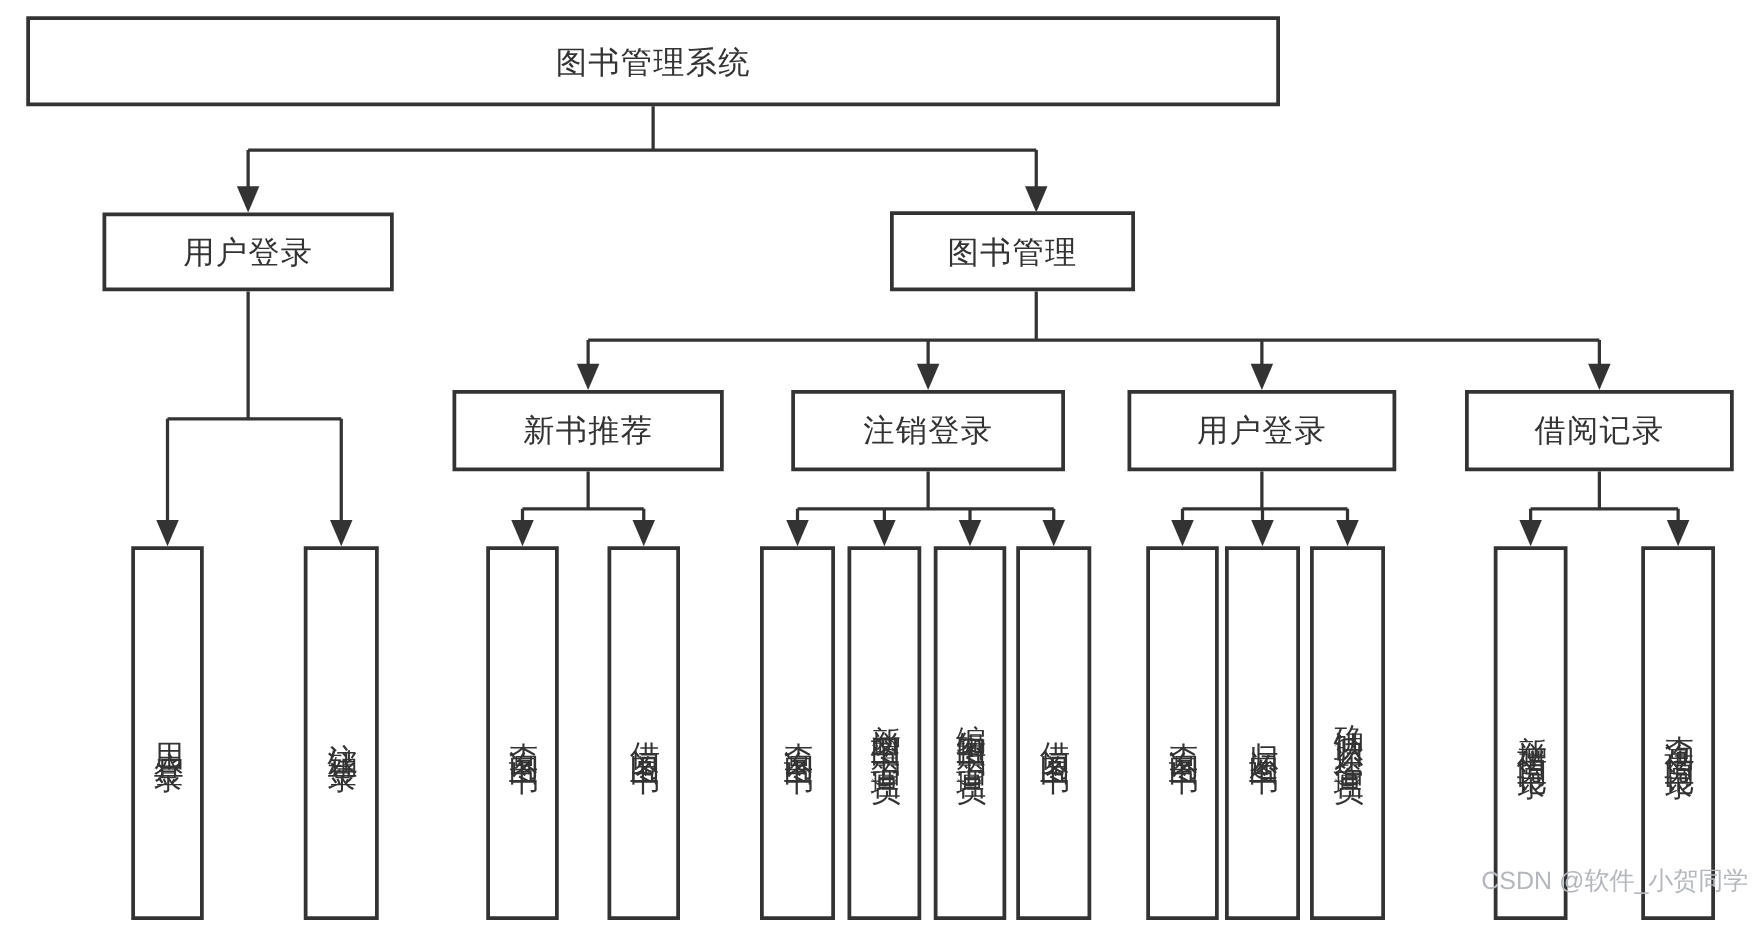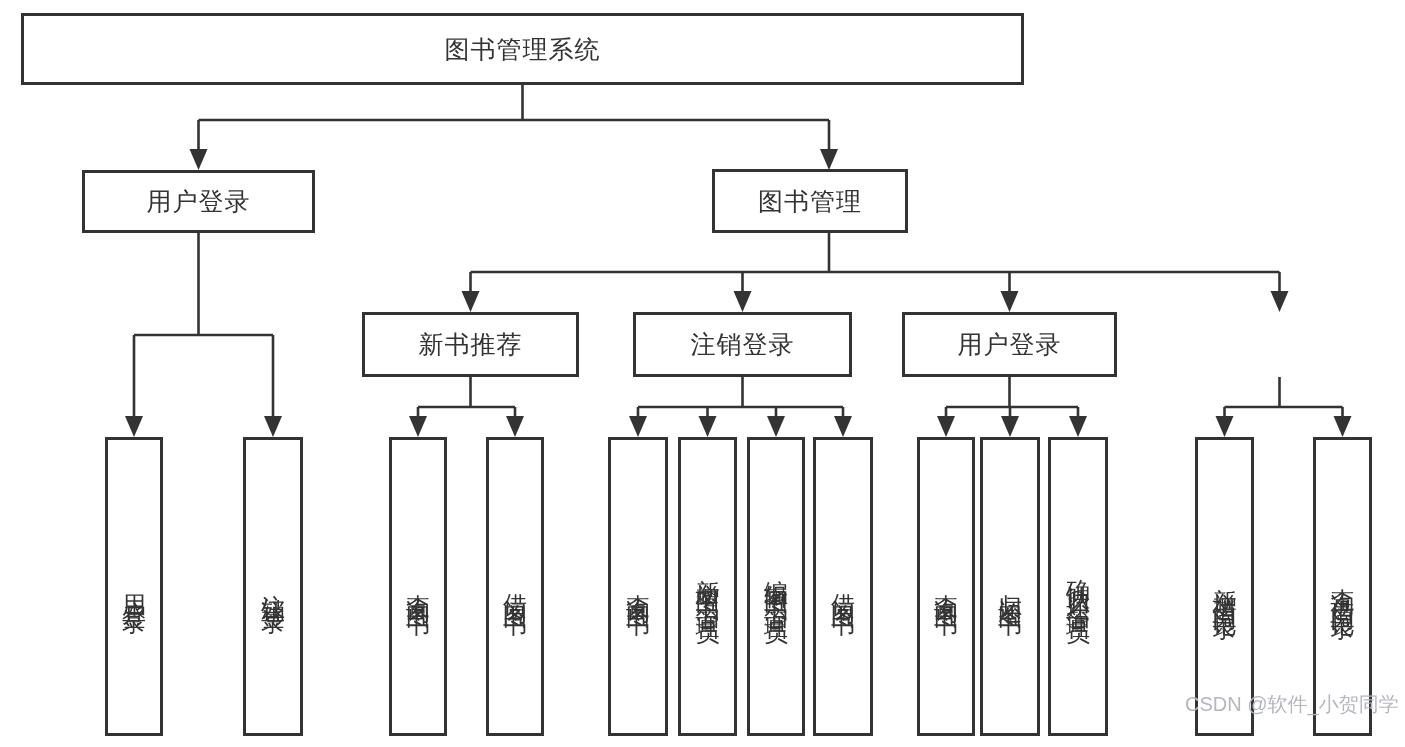--- a/index.html
+++ b/index.html
@@ -113,20 +113,23 @@
 
   <div class="node" style="left:362px;top:312px;width:217px;height:65px">
     <span>新书推荐</span>
   </div>
   <div class="node" style="left:633px;top:312px;width:219px;height:65px">
     <span>注销登录</span>
   </div>
   <div class="node" style="left:902px;top:312px;width:215px;height:65px">
     <span>用户登录</span>
   </div>
+  <div class="node" style="left:1172px;top:312px;width:215px;height:65px">
+    <span>借阅记录</span>
+  </div>
 
   <div class="node v" style="left:105px;top:437px;width:58px;height:299px">
     <span>用户登录</span>
   </div>
   <div class="node v" style="left:243px;top:437px;width:60px;height:299px">
     <span>注销登录</span>
   </div>
 
   <div class="node v" style="left:389px;top:437px;width:58px;height:299px">
     <span>查询图书</span>

